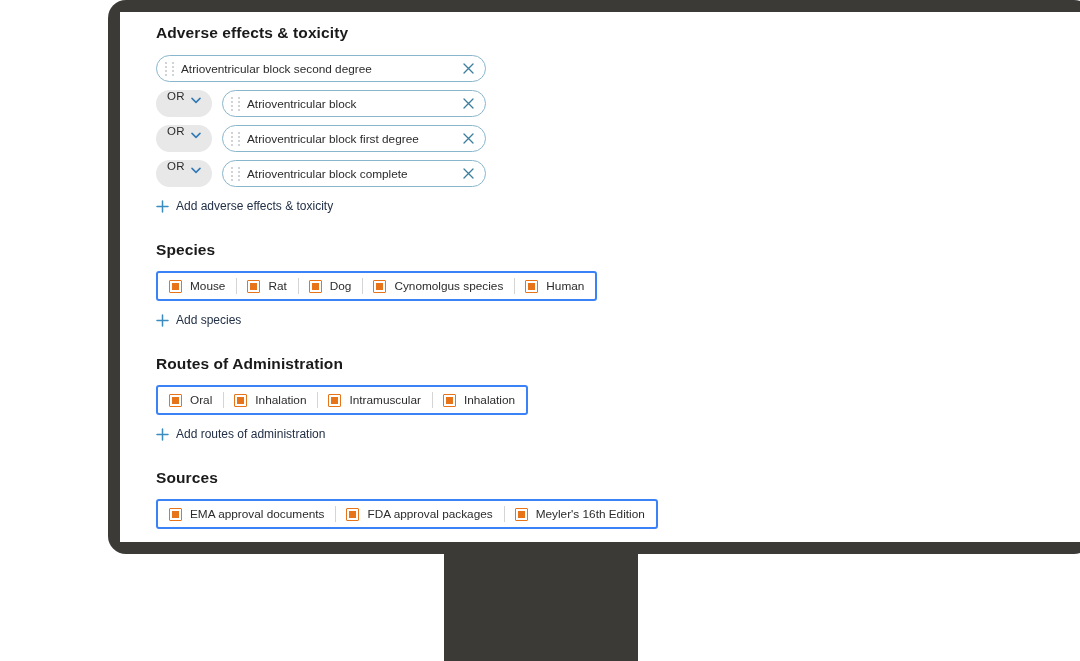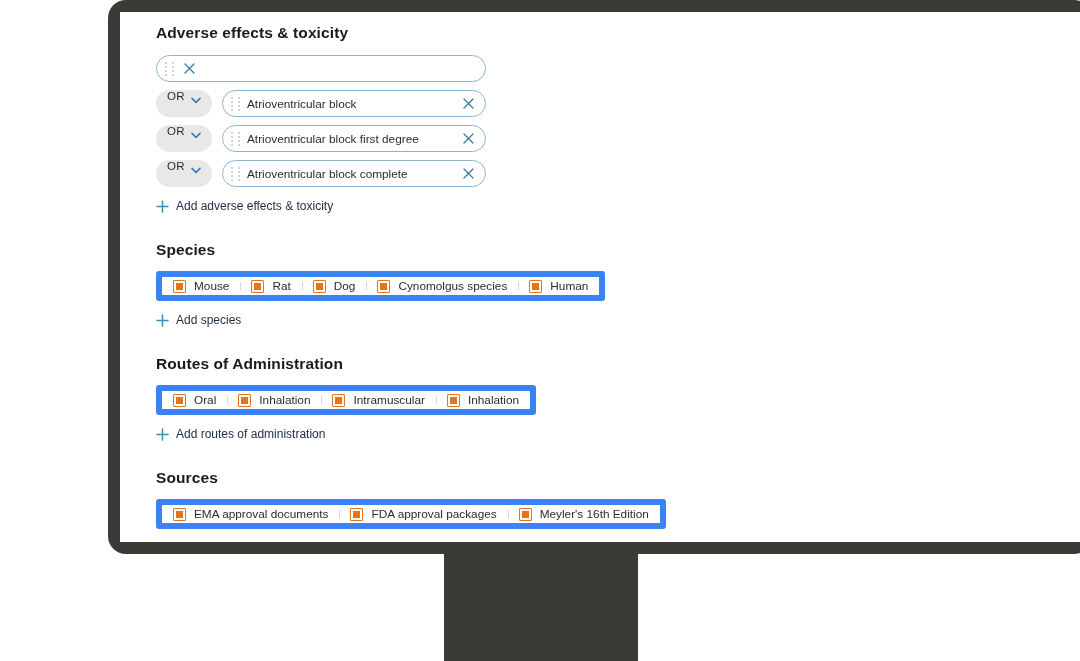--- a/index.html
+++ b/index.html
@@ -148,21 +148,21 @@
   .add-link .add-text {
     font-size: 12px;
     color: #223046;
   }
 
   
   .group-block { margin-top: 24px; }
   .group-block .section-title { margin-bottom: 12px; }
 
   .chk-box {
-    border: 6px solid #3b82f6;
+    border: 2px solid #3b82f6;
     border-radius: 3px;
     background: #fff;
     display: inline-flex;
     align-items: stretch;
     height: 30px;
     overflow: hidden;
   }
   .chk-item {
     display: flex;
     align-items: center;
@@ -221,20 +221,21 @@
                     <i></i>
                     <i></i>
                   </span>
                 <span class="col">
                     <i></i>
                     <i></i>
                     <i></i>
                     <i></i>
                   </span>
               </span>
+              <span class="term-text">Atrioventricular block second degree</span>
               <span class="close-x">
                 <svg width="11" height="11" viewBox="0 0 11 11">
                     <path d="M1 1 L10 10 M10 1 L1 10" stroke="#3a7d9c" stroke-width="1.3" fill="none" stroke-linecap="round"></path>
                   </svg>
               </span>
             </div>
           </div>
 
           <div class="query-row">
             <div class="op-select">

